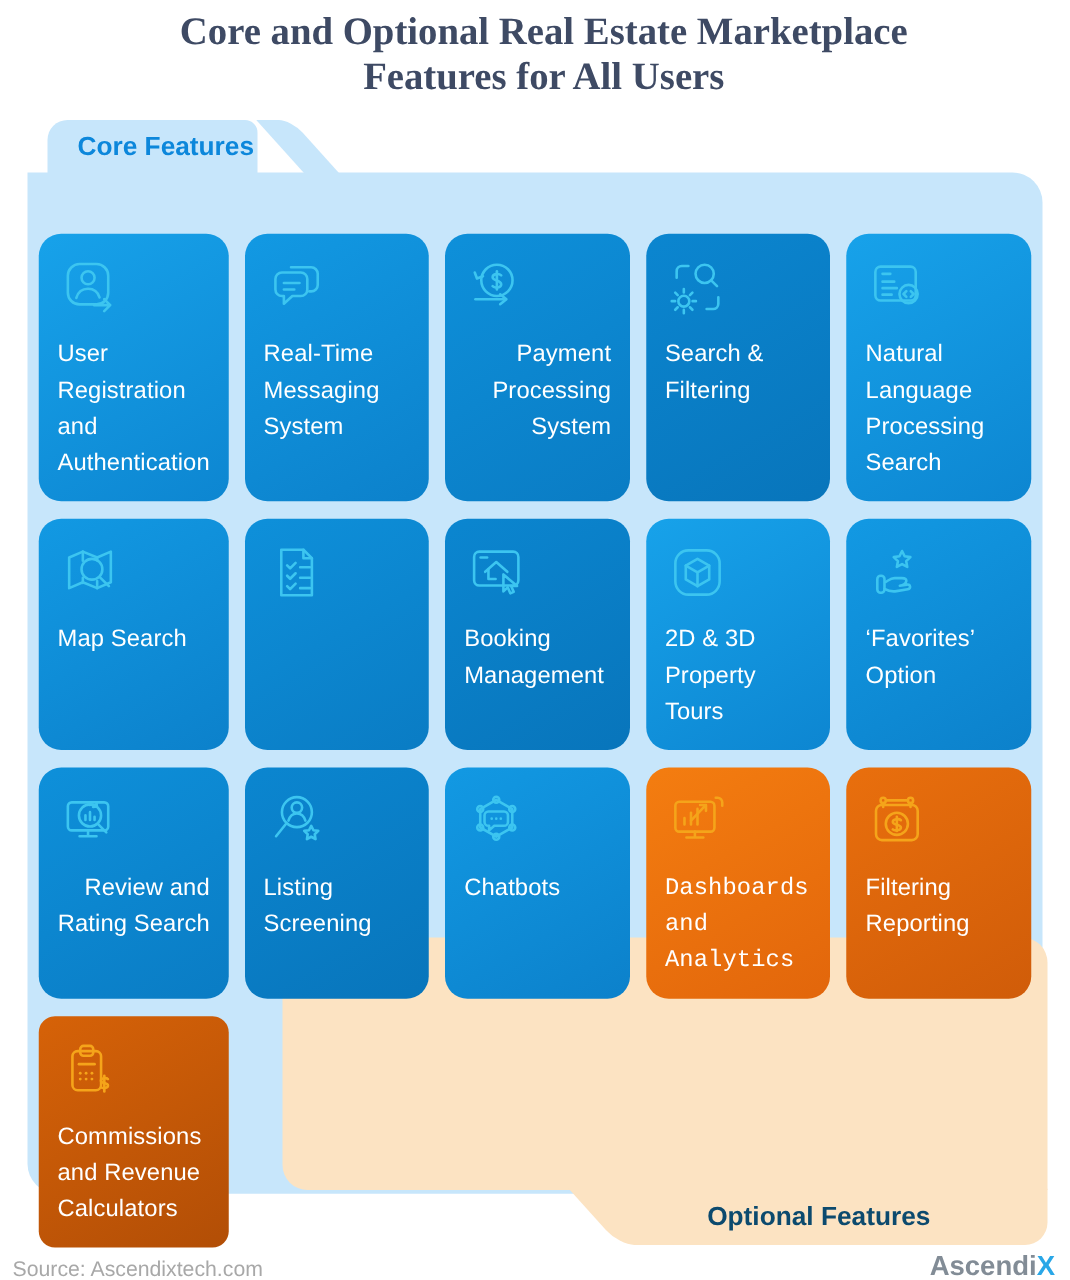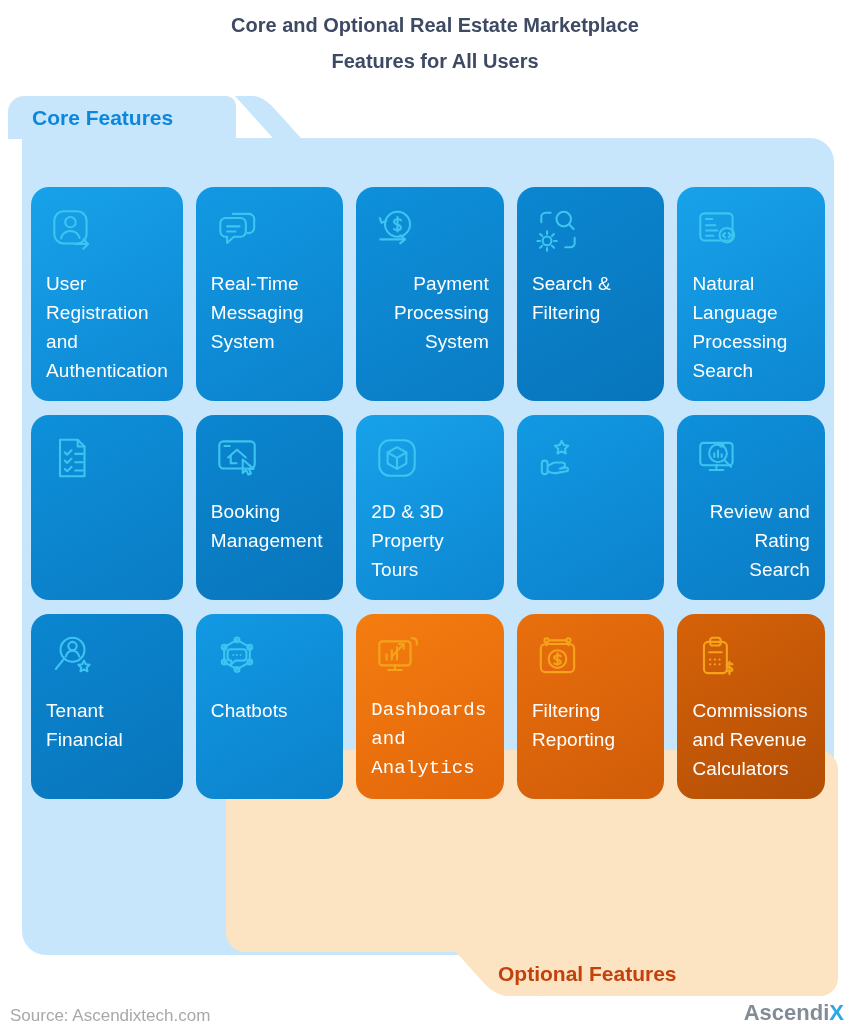--- a/index.html
+++ b/index.html
@@ -1,56 +1,56 @@
 <!DOCTYPE html>
 <html><head>
 <meta charset="utf-8">
 <style>
   html,body{margin:0;padding:0;background:#fff;}
   .page{position:relative;width:856px;height:1024px;background:#ffffff;overflow:hidden;
         font-family:"Liberation Sans",sans-serif;}
   .title{position:absolute;top:7px;left:14px;right:0;text-align:center;
-         font-size:20px;line-height:36px;font-weight:700;color:#3e4a64;white-space:pre-line;}
+         font-size:31px;line-height:36px;font-weight:700;color:#3e4a64;white-space:pre-line;font-family:Liberation Serif, serif;}
   
   .core-panel{position:absolute;left:22px;top:138px;width:812px;height:817px;
               background:#c7e6fb;border-radius:0 24px 24px 24px;}
-  .core-tab{position:absolute;left:8px;top:96px;width:228px;height:43px;
+  .core-tab{position:absolute;left:38px;top:96px;width:168px;height:43px;
             background:#c7e6fb;border-radius:16px 10px 0 0;}
   .core-tab::after{content:"";position:absolute;left:100%;top:0;width:28px;height:43px;
             background:#c7e6fb;transform:skewX(42deg);transform-origin:top left;
             border-radius:0 10px 0 0;margin-left:-1px;}
   .core-tab .tab-label{position:relative;z-index:1;padding-left:24px;line-height:43px;
             font-size:21px;font-weight:700;color:#0c87db;}
   
   .optional-panel{position:absolute;left:226px;top:750px;width:612px;height:202px;
             background:#fce3c2;border-radius:20px 20px 0 20px;}
   .optional-tab{position:absolute;left:498px;top:951px;width:340px;height:45px;
             background:#fce3c2;border-radius:0 0 18px 18px;}
   .optional-tab::before{content:"";position:absolute;right:100%;top:0;width:44px;height:45px;
             background:#fce3c2;transform:skewX(42deg);transform-origin:top left;
             border-radius:0 0 0 12px;margin-right:-1px;}
-  .optional-tab .tab-label{position:relative;z-index:1;text-align:left;padding-right:26px;
-            line-height:45px;font-size:21px;font-weight:700;color:#c2410c;}
+  .optional-tab .tab-label{position:relative;z-index:1;text-align:center;padding-right:26px;
+            line-height:45px;font-size:21px;font-weight:700;color:#0c4a6e;}
   
   .grid{position:absolute;left:22px;top:138px;width:812px;height:817px;box-sizing:border-box;
         display:grid;grid-template-columns:repeat(5,1fr);grid-template-rows:repeat(4,1fr);
         gap:14px 13px;padding:9px;margin-top:40px;}
   .card{border-radius:18px;box-sizing:border-box;padding:16px 15px;color:#fff;}
   .card .icon{width:50px;height:50px;margin:2px 0 14px 1px;}
   .card .icon svg{display:block;}
   .card .label{font-size:19px;line-height:29px;font-weight:400;letter-spacing:.1px;}
   .card-blue .icon{color:#3cc5f0;}
   .card-orange .icon{color:#f5a41a;}
   .b1{background:linear-gradient(150deg,#17a2ea 0%,#0d86d1 100%);}
   .b2{background:linear-gradient(150deg,#1299e3 0%,#0c81cb 100%);}
   .b3{background:linear-gradient(150deg,#0e90da 0%,#0a7cc4 100%);text-align:right;}
   .b4{background:linear-gradient(150deg,#0b86d0 0%,#0875bb 100%);}
   .o2{background:linear-gradient(150deg,#f47d10 0%,#e2660b 100%);font-family:Liberation Mono, monospace;}
   .o3{background:linear-gradient(150deg,#e96f0d 0%,#d05c09 100%);}
-  .o4{background:linear-gradient(150deg,#d66208 0%,#b24e06 100%);}
+  .o4{background:linear-gradient(150deg,#d66208 0%,#b24e06 100%);border-radius:13px;}
   
   .source{position:absolute;left:10px;top:1006px;font-size:17px;color:#a8a8a8;}
   .brand{position:absolute;right:12px;top:1000px;font-size:22px;font-weight:700;color:#828c96;}
   .brand .x{color:#2aa7e7;}
 </style>
 </head>
 <body>
 
 <div class="page">
 
@@ -125,20 +125,31 @@
         <svg width="50" height="50" viewBox="0 0 48 48" fill="none" stroke="currentColor" stroke-width="2" stroke-linecap="round" stroke-linejoin="round">
           <rect x="7" y="8" width="31" height="26" rx="4"></rect>
           <path d="M12.5 13.5h6M12.5 19.5h9M12.5 24.5h11M12.5 29.5h7"></path>
           <circle cx="32.5" cy="29" r="7"></circle>
           <path d="M30.8 26.8 28.6 29l2.2 2.2M34.2 26.8 36.4 29l-2.2 2.2"></path>
         </svg>
       </div>
       <div class="label">Natural Language Processing Search</div>
     </div>
 
+    <div class="card card-blue b2">
+      <div class="icon">
+        <svg width="50" height="50" viewBox="0 0 48 48" fill="none" stroke="currentColor" stroke-width="2" stroke-linecap="round" stroke-linejoin="round">
+          <path d="M8 12.5 18.5 8l11 4.5L40 8v23.5L29.5 36l-11-4.5L8 36z"></path>
+          <path d="M18.5 8v7M29.5 12.5v2M18.5 28v4M29.5 30.5V36"></path>
+          <circle cx="25.5" cy="21.5" r="8"></circle>
+          <path d="M31.5 27.5l7 7"></path>
+        </svg>
+      </div>
+      <div class="label">Map Search</div>
+    </div>
 
     <div class="card card-blue b3">
       <div class="icon">
         <svg width="50" height="50" viewBox="0 0 48 48" fill="none" stroke="currentColor" stroke-width="2" stroke-linecap="round" stroke-linejoin="round">
           <path d="M12.5 6.5h17l6.5 6.5v28.5h-23.5z"></path>
           <path d="M29.5 6.5V13h6.5"></path>
           <path d="M17 18.5l2.3 2.3 4.2-4.2M27 20h7.5"></path>
           <path d="M17 26.5l2.3 2.3 4.2-4.2M27 28h7.5"></path>
           <path d="M17 34.5l2.3 2.3 4.2-4.2M27 36h7.5"></path>
         </svg>
@@ -170,20 +181,21 @@
     </div>
 
     <div class="card card-blue b2">
       <div class="icon">
         <svg width="50" height="50" viewBox="0 0 48 48" fill="none" stroke="currentColor" stroke-width="2" stroke-linecap="round" stroke-linejoin="round">
           <path d="M27.5 7.5l2 4 4.4.7-3.2 3.1.8 4.4-4-2.1-4 2.1.8-4.4-3.2-3.1 4.4-.7z"></path>
           <rect x="8.5" y="26.5" width="5.5" height="13" rx="2.5"></rect>
           <path d="M14 36.5c3.2 1.9 6.2 2.3 9.3 1.8l8.6-1.5c2.7-.5 2.1-3.9-.6-3.5l-5.5.9c5.6-1.1 7-5.9 1.6-5.9h-5.7c-2.7 0-4.2 1.4-6.7 2.9"></path>
         </svg>
       </div>
+      <div class="label">‘Favorites’ Option</div>
     </div>
 
     <div class="card card-blue b3">
       <div class="icon">
         <svg width="50" height="50" viewBox="0 0 48 48" fill="none" stroke="currentColor" stroke-width="2" stroke-linecap="round" stroke-linejoin="round">
           <rect x="7" y="9.5" width="31" height="21.5" rx="3"></rect>
           <path d="M22.5 31v4.5M16 35.5h13"></path>
           <circle cx="24" cy="19.5" r="8.5"></circle>
           <path d="M20.5 23v-3.5M24 23v-6M27.5 23v-2.5"></path>
           <path d="M28.5 12.3c-1.5-.8-3.2-1.1-5-.8M28.9 9.6l.4 3-3 .4"></path>
@@ -196,21 +208,21 @@
     <div class="card card-blue b4">
       <div class="icon">
         <svg width="50" height="50" viewBox="0 0 48 48" fill="none" stroke="currentColor" stroke-width="2" stroke-linecap="round" stroke-linejoin="round">
           <circle cx="24.5" cy="17" r="11.5"></circle>
           <path d="M16.5 25.5 8.5 35.5"></path>
           <circle cx="24.5" cy="13.5" r="4"></circle>
           <path d="M18 23.5c1.2-4 3.6-5.5 6.5-5.5s5.3 1.5 6.5 5.5"></path>
           <path d="M35.5 27.5l1.7 3.4 3.7.5-2.7 2.6.6 3.7-3.3-1.8-3.3 1.8.6-3.7-2.7-2.6 3.7-.5z"></path>
         </svg>
       </div>
-      <div class="label">Tenant Financial</div>
+      <div class="label">Listing Screening</div>
     </div>
 
     <div class="card card-blue b2">
       <div class="icon">
         <svg width="50" height="50" viewBox="0 0 48 48" fill="none" stroke="currentColor" stroke-width="2" stroke-linecap="round" stroke-linejoin="round">
           <path d="M24 7.5l12.3 7.1v14.2L24 35.9l-12.3-7.1V14.6z"></path>
           <circle cx="24" cy="7.5" r="2.3"></circle>
             <circle cx="36.3" cy="14.6" r="2.3"></circle>
           <circle cx="36.3" cy="28.8" r="2.3"></circle>
             <circle cx="24" cy="35.9" r="2.3"></circle>

